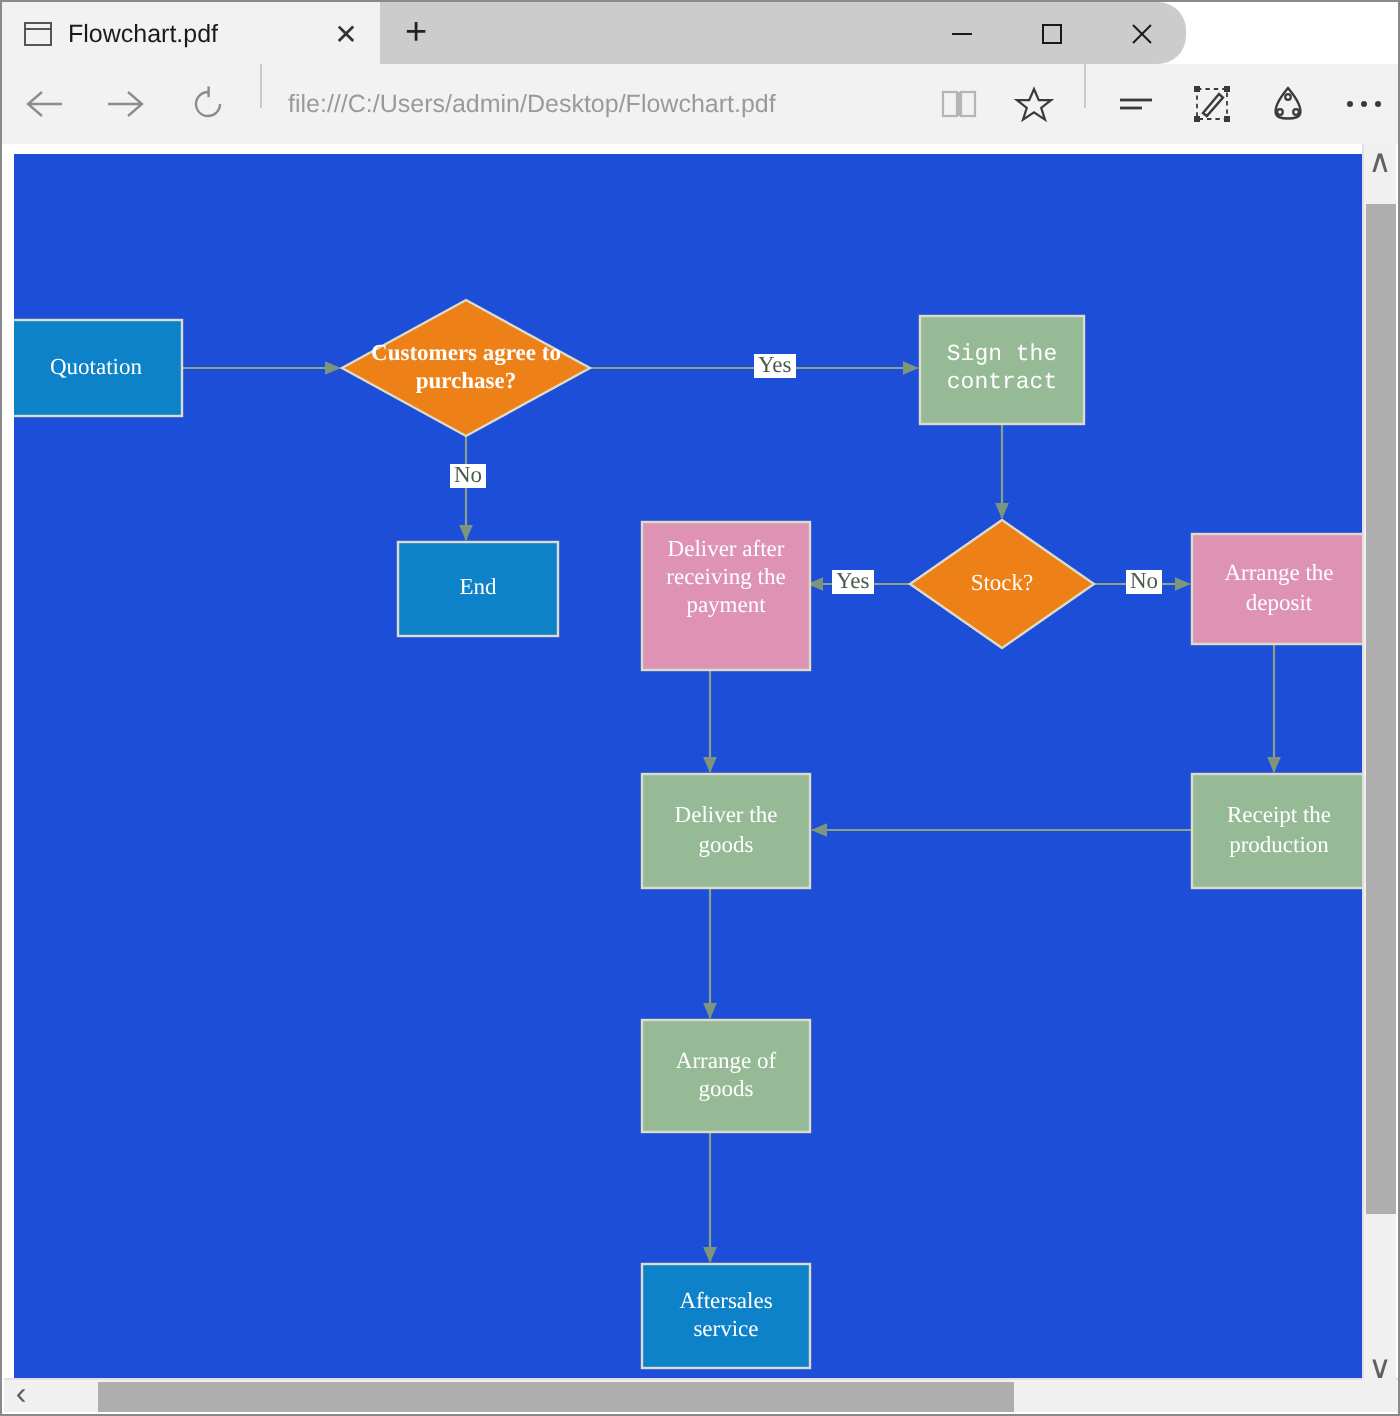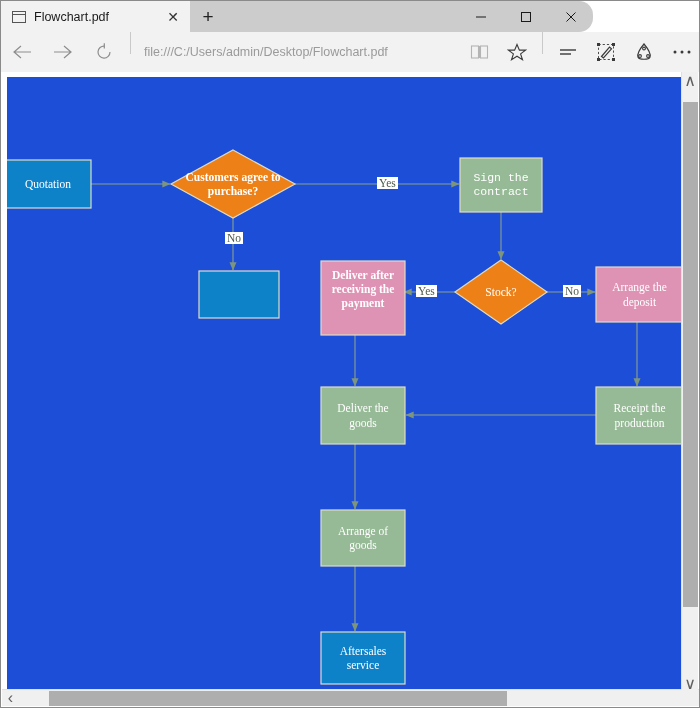--- a/index.html
+++ b/index.html
@@ -395,23 +395,24 @@
 
           <rect x="314" y="310" width="84" height="57" fill="#96b996" stroke="#dcdcc8" stroke-width="1.2"></rect>
 
           <rect x="314" y="433" width="84" height="56" fill="#96b996" stroke="#dcdcc8" stroke-width="1.2"></rect>
 
           <rect x="314" y="555" width="84" height="52" fill="#0d82c8" stroke="#dcdcc8" stroke-width="1.2"></rect>
         </svg>
 
         <div class="nodelabel" style="left:-2px; top:83px; width:86px; height:48px;">Quotation</div>
         <div class="nodelabel" style="left:166px; top:83px; width:120px; height:48px;font-weight:bold;">Customers agree to purchase?</div>
+        <div class="nodelabel" style="left:192px; top:194px; width:80px; height:47px;">End</div>
         <div class="nodelabel" style="left:453px; top:81px; width:82px; height:54px;font-family:Liberation Mono, monospace;">Sign the contract</div>
         <div class="nodelabel" style="left:460px; top:183px; width:68px; height:64px;">Stock?</div>
-        <div class="nodelabel" style="left:314px; top:184px; width:84px; height:56px;font-weight:bold;">Deliver after receiving the payment</div>
+        <div class="nodelabel" style="left:314px; top:184px; width:84px; height:56px;">Deliver after receiving the payment</div>
         <div class="nodelabel" style="left:589px; top:190px; width:87px; height:55px;border-radius:16px;">Arrange the deposit</div>
         <div class="nodelabel" style="left:589px; top:310px; width:87px; height:57px;">Receipt the production</div>
         <div class="nodelabel" style="left:314px; top:310px; width:84px; height:57px;">Deliver the goods</div>
         <div class="nodelabel" style="left:314px; top:433px; width:84px; height:56px;">Arrange of goods</div>
         <div class="nodelabel" style="left:314px; top:555px; width:84px; height:52px;">Aftersales service</div>
 
         <div class="edgelabel" style="left:370px; top:100px;">Yes</div>
         <div class="edgelabel" style="left:218px; top:155px;">No</div>
         <div class="edgelabel" style="left:409px; top:208px;">Yes</div>
         <div class="edgelabel" style="left:556px; top:208px;">No</div>

